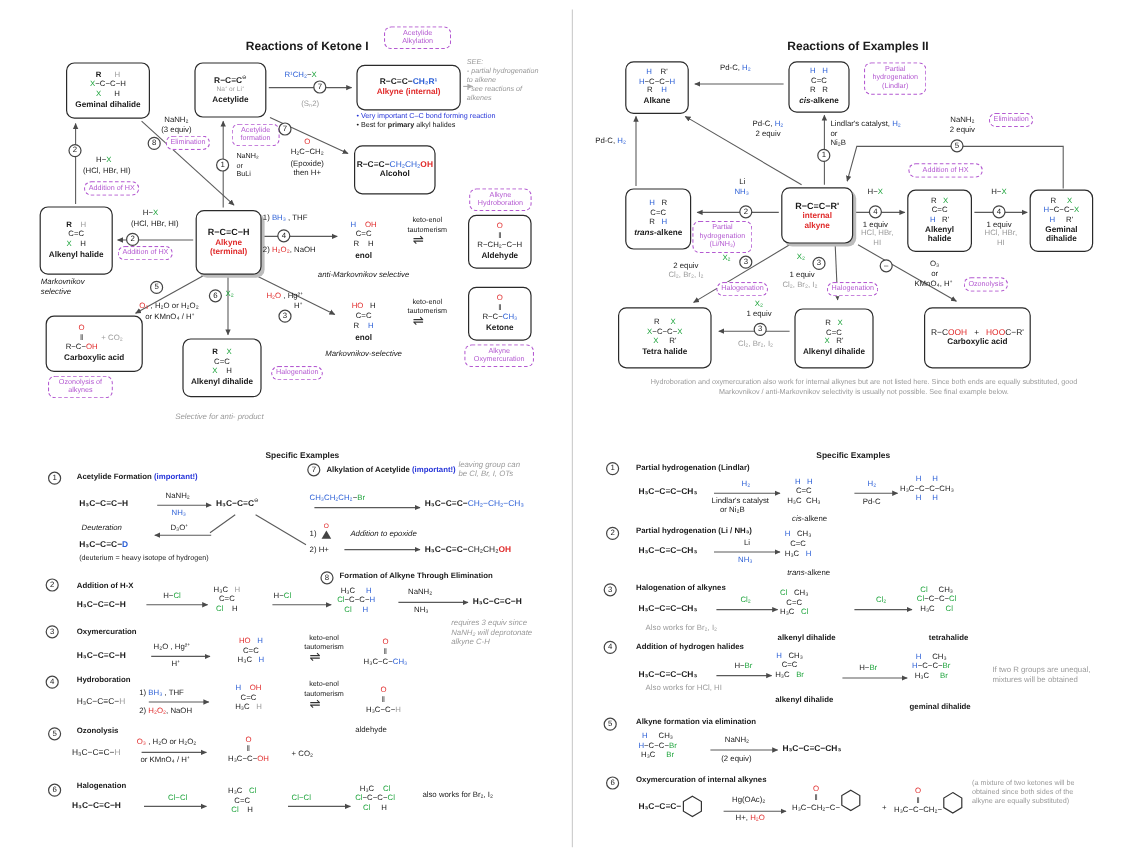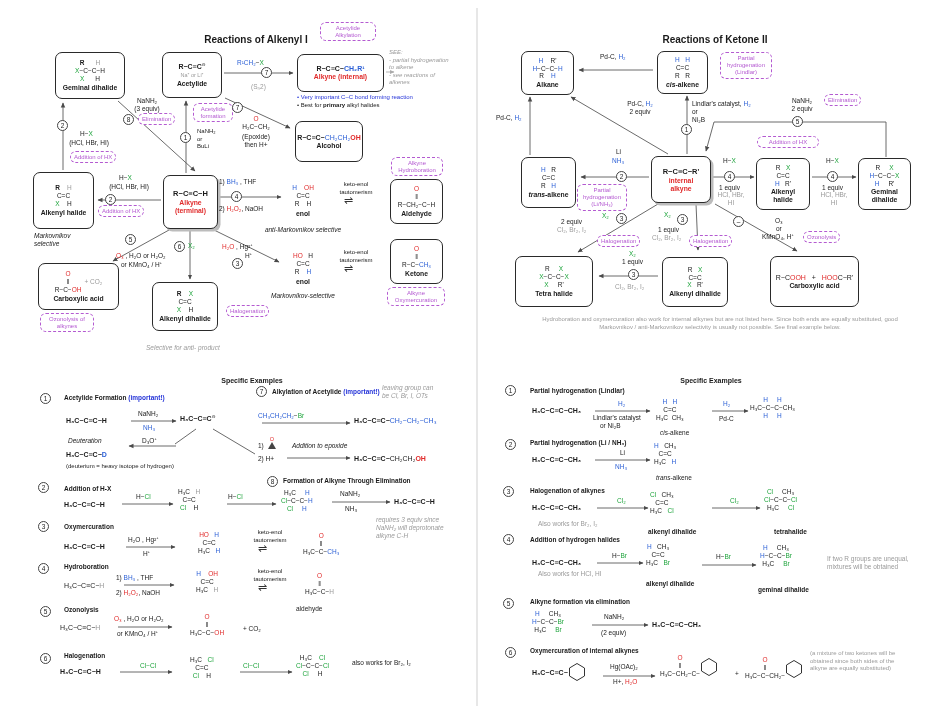--- a/index.html
+++ b/index.html
@@ -79,21 +79,21 @@
   <line x1="595" y1="460" x2="650" y2="460" marker-end="url(#ah)"></line>
   <line x1="597" y1="508" x2="648" y2="508" marker-end="url(#ah)"></line>
   <line x1="712" y1="508" x2="760" y2="508" marker-end="url(#ah)"></line>
   <line x1="597" y1="563" x2="643" y2="563" marker-end="url(#ah)"></line>
   <line x1="702" y1="565" x2="756" y2="565" marker-end="url(#ah)"></line>
   <line x1="592" y1="625" x2="648" y2="625" marker-end="url(#ah)"></line>
   <line x1="603" y1="676" x2="655" y2="676" marker-end="url(#ah)"></line>
  </g>
 </svg>
 
-<div class="abs t bold ctr" style="left:186px;top:34px;width:140px;font-size:10px">Reactions of Alkenyl I</div>
+<div class="abs t bold ctr" style="left:186px;top:34px;width:140px;font-size:10px">Reactions of Ketone I</div>
 <div class="badge" style="left:320px;top:22px;width:56px">Acetylide
 Alkylation</div>
 
 <div class="box" style="left:55px;top:52px;width:70px;height:47px">
  <div class="struct"><div><span class="k bold">R</span><span class="k">      </span><span class="gy">H</span></div><div><span class="g">X</span><span class="k">−C−C−</span><span class="k">H</span></div><div><span class="g">X</span><span class="k">      </span><span class="k">H</span></div></div>
  <div class="nm">Geminal dihalide</div>
 </div>
 <div class="box" style="left:162px;top:52px;width:60px;height:46px">
  <div class="f"><span class="k bold">R−C≡C</span><span class="k sup">⊖</span></div>
  <div class="t gy s55">Na⁺ or Li⁺</div>
@@ -293,21 +293,21 @@
 
 <div class="c" style="left:40px;top:653px">6</div>
 <div class="abs t bold" style="left:64px;top:652px">Halogenation</div>
 <div class="abs f bold" style="left:60px;top:668px">H₃C−C≡C−H</div>
 <div class="abs t" style="left:140px;top:662px"><span class="g">Cl−Cl</span></div>
 <div class="abs struct" style="left:190px;top:656px"><div><span class="k">H₃C</span><span class="k">   </span><span class="g">Cl</span></div><div><span class="k">C=C</span></div><div><span class="g">Cl</span><span class="k">    </span><span class="k">H</span></div></div>
 <div class="abs t" style="left:243px;top:662px"><span class="g">Cl−Cl</span></div>
 <div class="abs struct" style="left:296px;top:654px"><div><span class="k">H₃C</span><span class="k">    </span><span class="g">Cl</span></div><div><span class="g">Cl</span><span class="k">−C−C−</span><span class="g">Cl</span></div><div><span class="g">Cl</span><span class="k">     </span><span class="k">H</span></div></div>
 <div class="abs t" style="left:352px;top:659px">also works for Br₂, I₂</div>
 
-<div class="abs t bold ctr" style="left:645px;top:34px;width:140px;font-size:10px">Reactions of Ketone II</div>
+<div class="abs t bold ctr" style="left:645px;top:34px;width:140px;font-size:10px">Reactions of Examples II</div>
 
 <div class="box" style="left:521px;top:51px;width:53px;height:44px">
  <div class="struct"><div><span class="b">H</span><span class="k">    </span><span class="k">R'</span></div><div><span class="b">H</span><span class="k">−C−C−</span><span class="b">H</span></div><div><span class="k">R</span><span class="k">    </span><span class="b">H</span></div></div>
  <div class="nm">Alkane</div>
 </div>
 <div class="abs t" style="left:600px;top:53px"><span class="k">Pd-C, </span><span class="b">H₂</span></div>
 <div class="box" style="left:657px;top:51px;width:51px;height:43px">
  <div class="struct"><div><span class="b">H</span><span class="k">   </span><span class="b">H</span></div><div><span class="k">C=C</span></div><div><span class="k">R</span><span class="k">   </span><span class="k">R</span></div></div>
  <div class="nm"><span class="bi">cis</span><span class="k bold">-alkene</span></div>
 </div>

